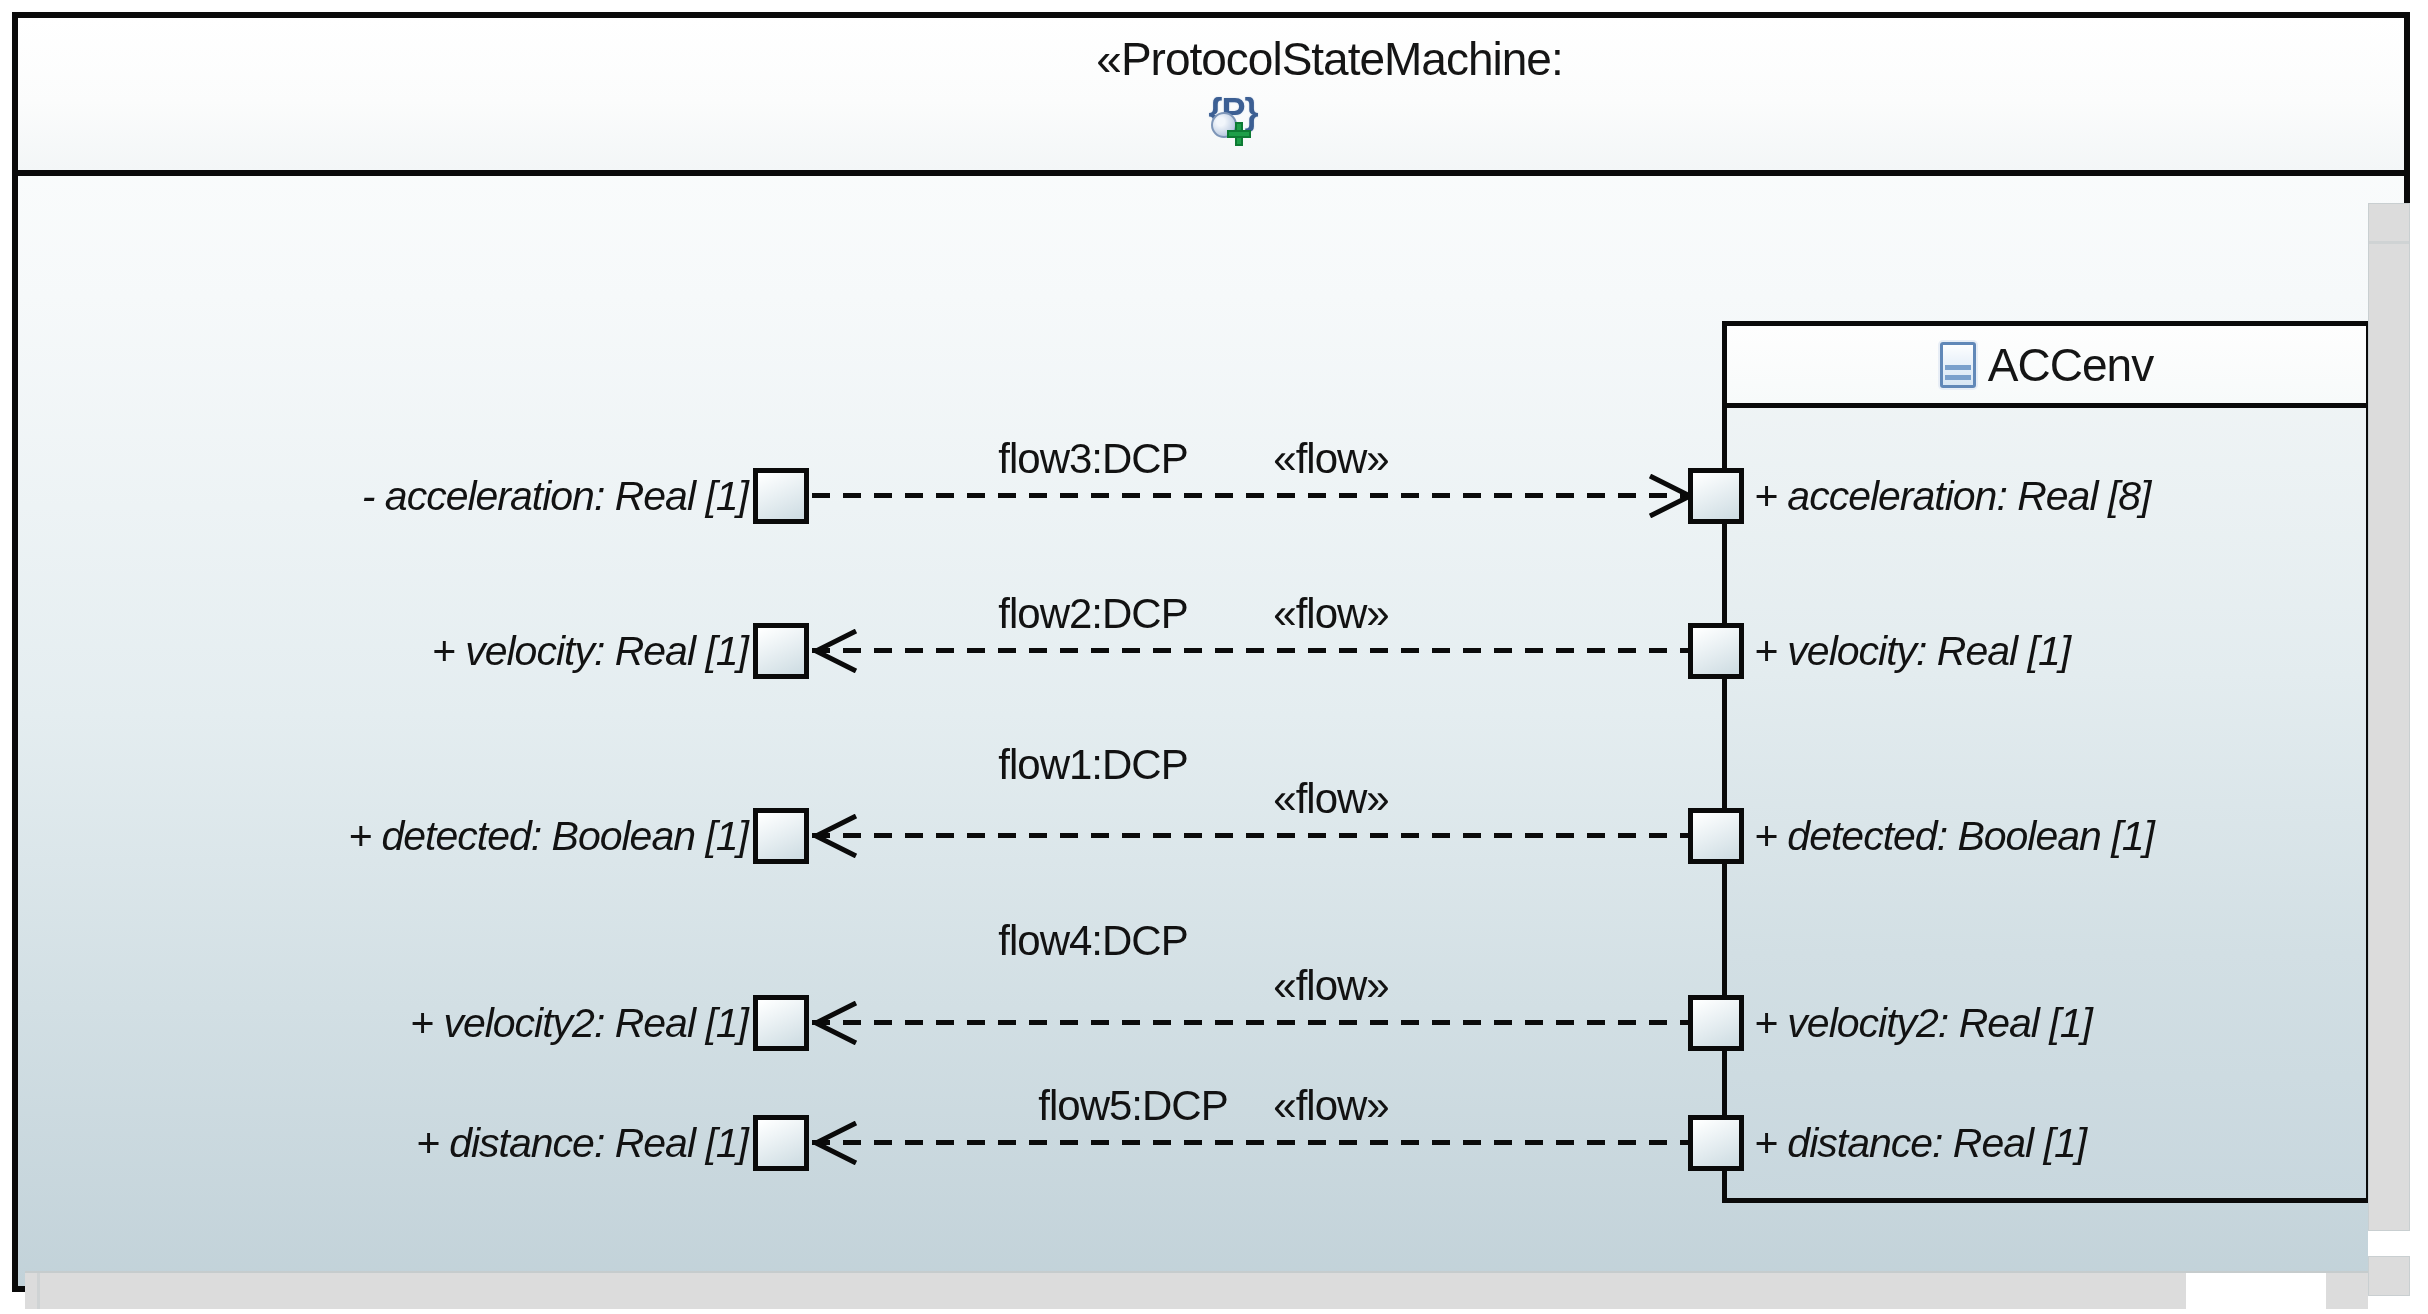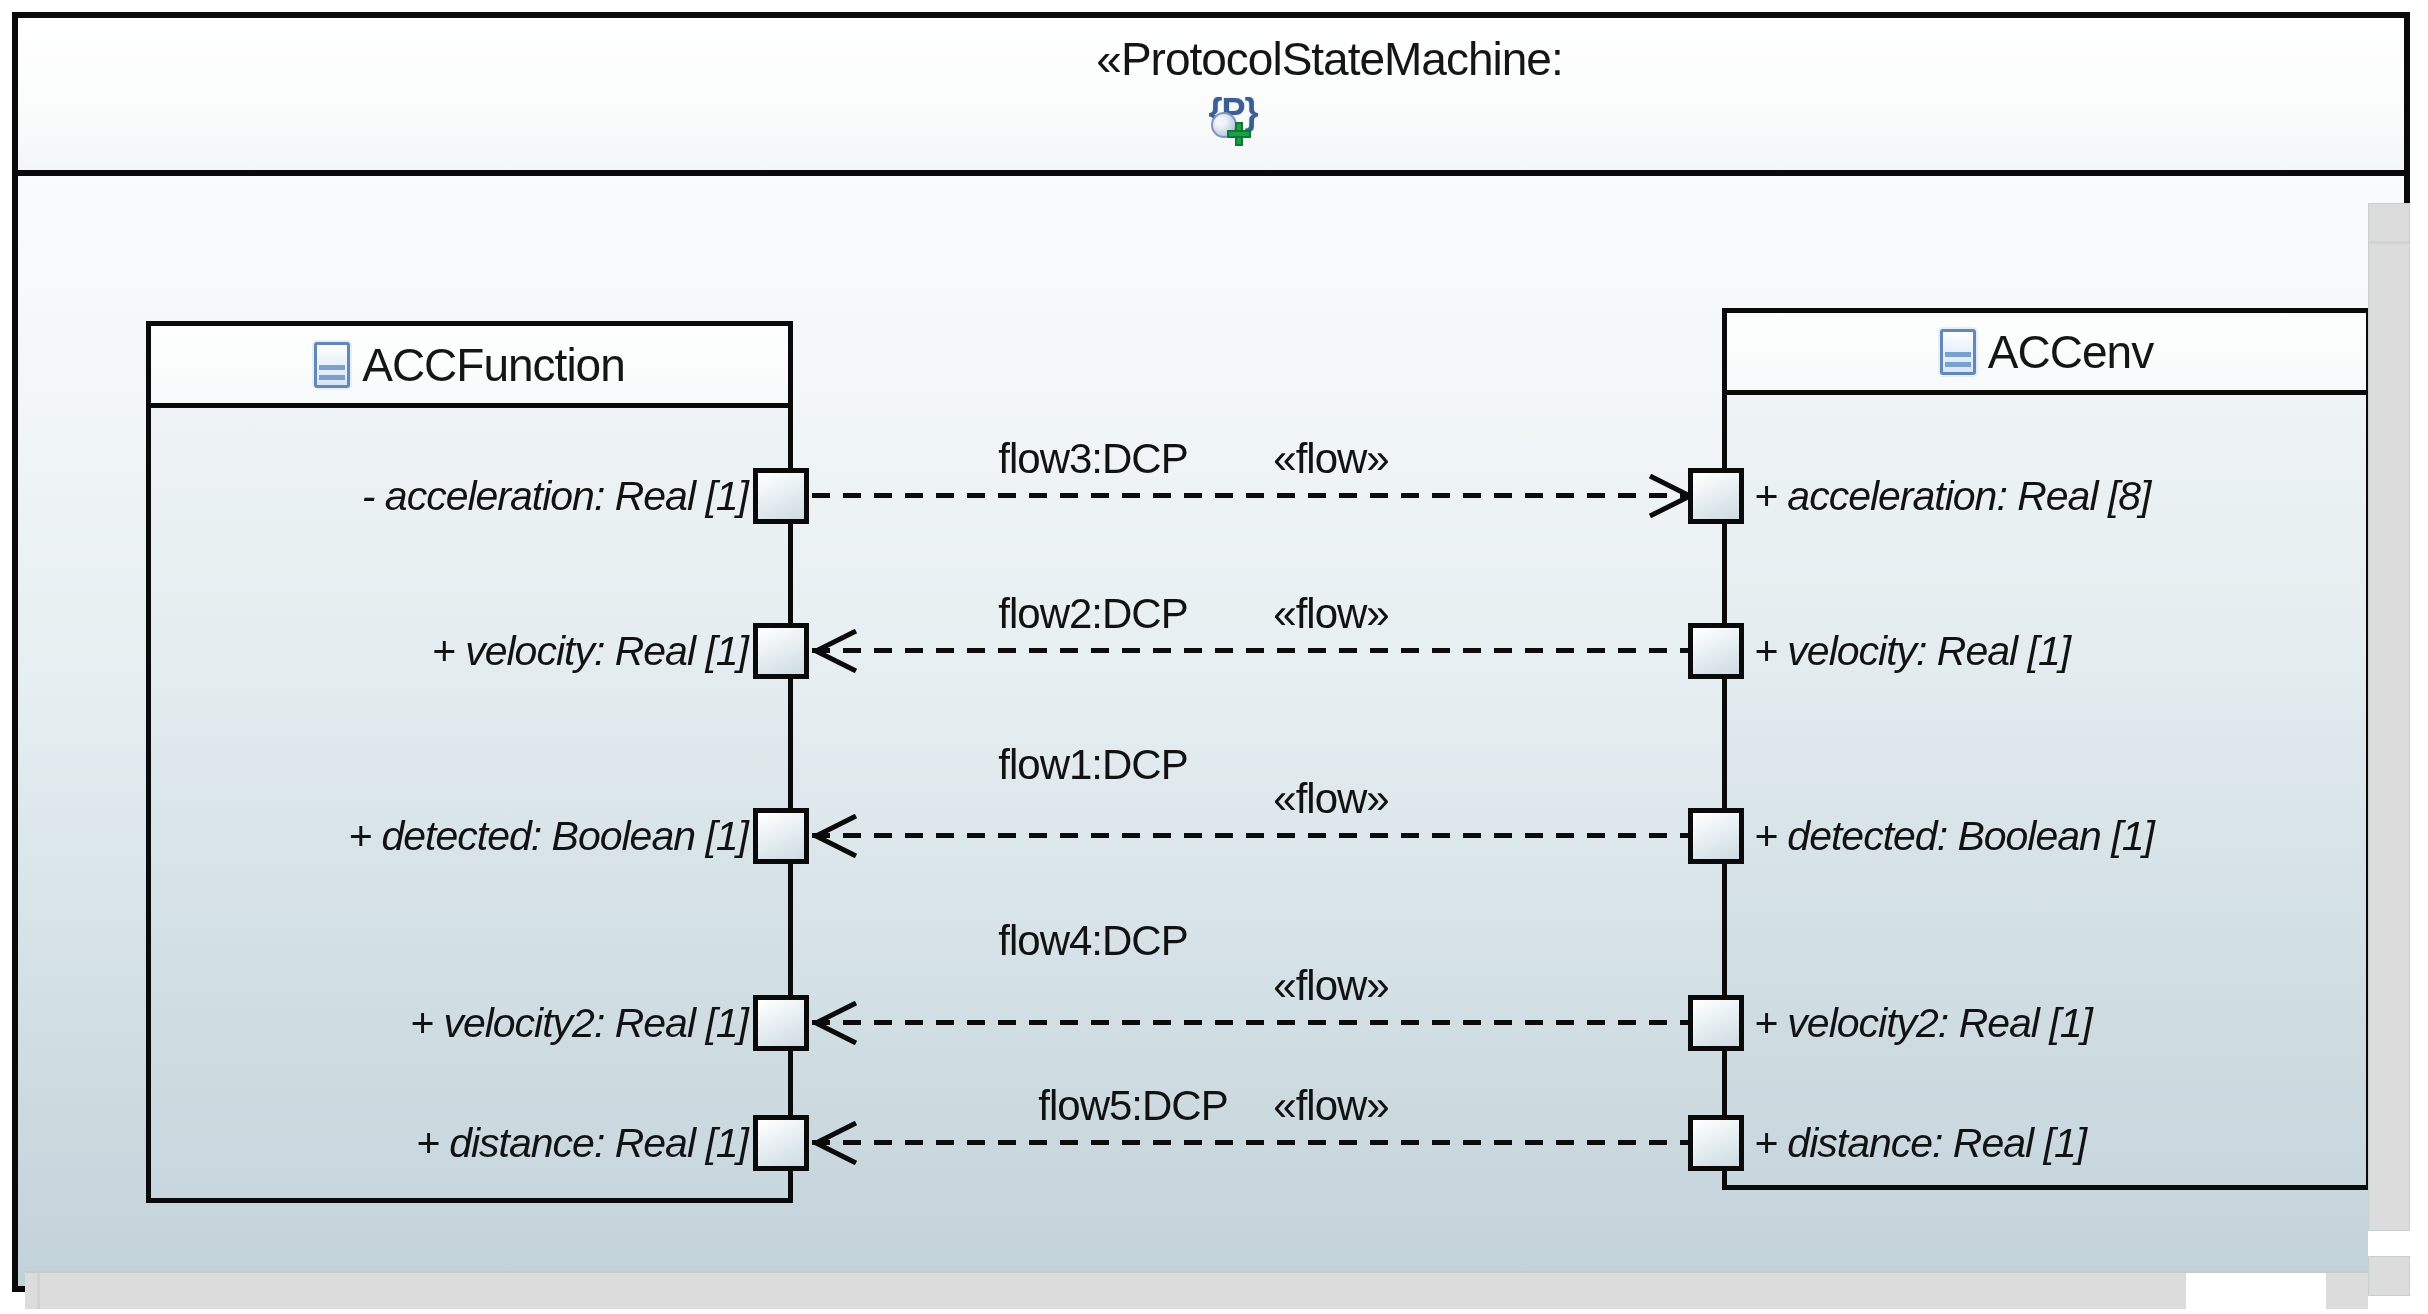--- a/index.html
+++ b/index.html
@@ -113,31 +113,22 @@
         <span class="pbrace">{P}</span>
         <span class="pgear"></span>
         <span class="pplus-v"></span>
         <span class="pplus-h"></span>
       </span>
     </div>
   </div>
 
   <div class="canvas">
 
-    <div class="block" style="left:128px;top:145px;width:647px;height:882px;">
-      <div class="block-header">
-        <span class="class-icon">
-            <i class="l1"></i>
-            <i class="l2"></i>
-          </span>
-        <span>ACCFunction</span>
-      </div>
-    </div>
-
-    <div class="block" style="left:1704px;top:132px;width:649px;height:882px;">
+
+    <div class="block" style="left:1704px;top:145px;width:649px;height:882px;">
       <div class="block-header">
         <span class="class-icon">
             <i class="l1"></i>
             <i class="l2"></i>
           </span>
         <span>ACCenv</span>
       </div>
     </div>
 
     <div id="gen-layer">

